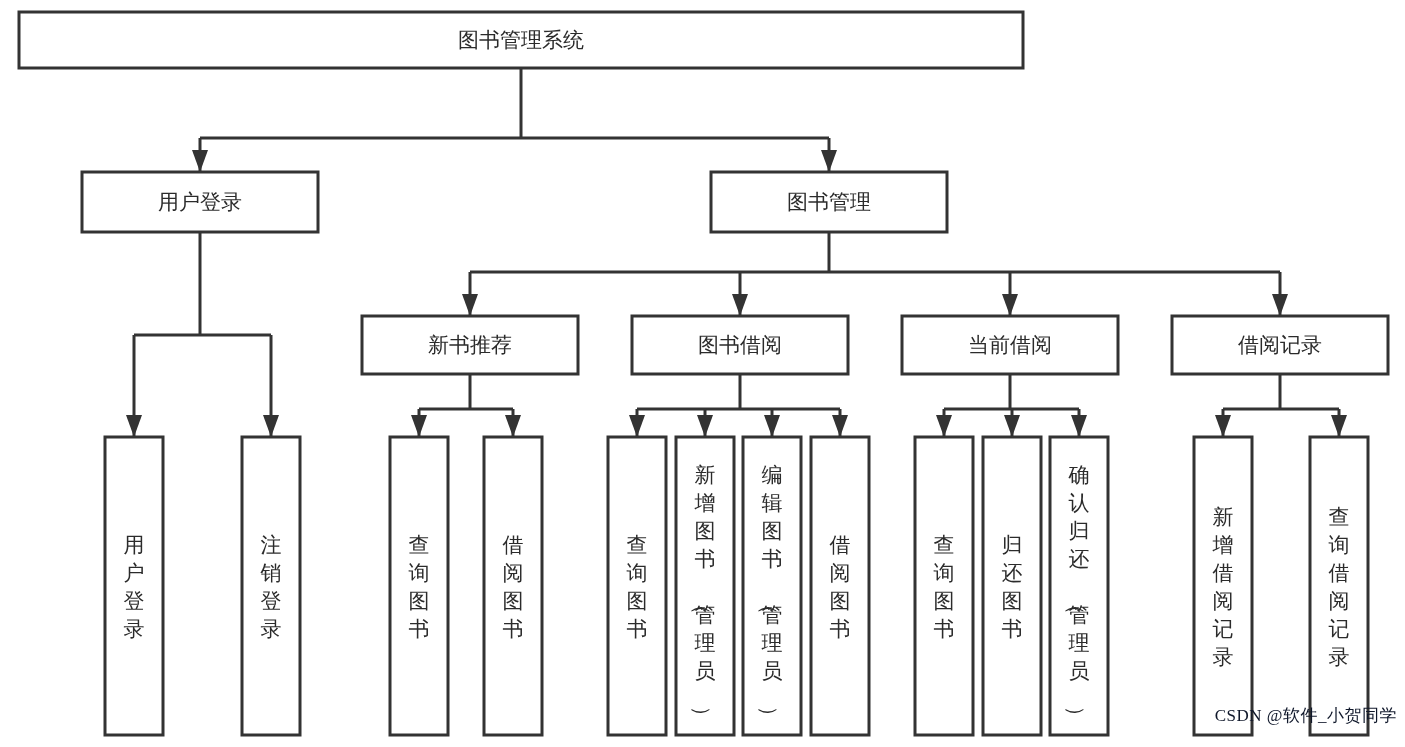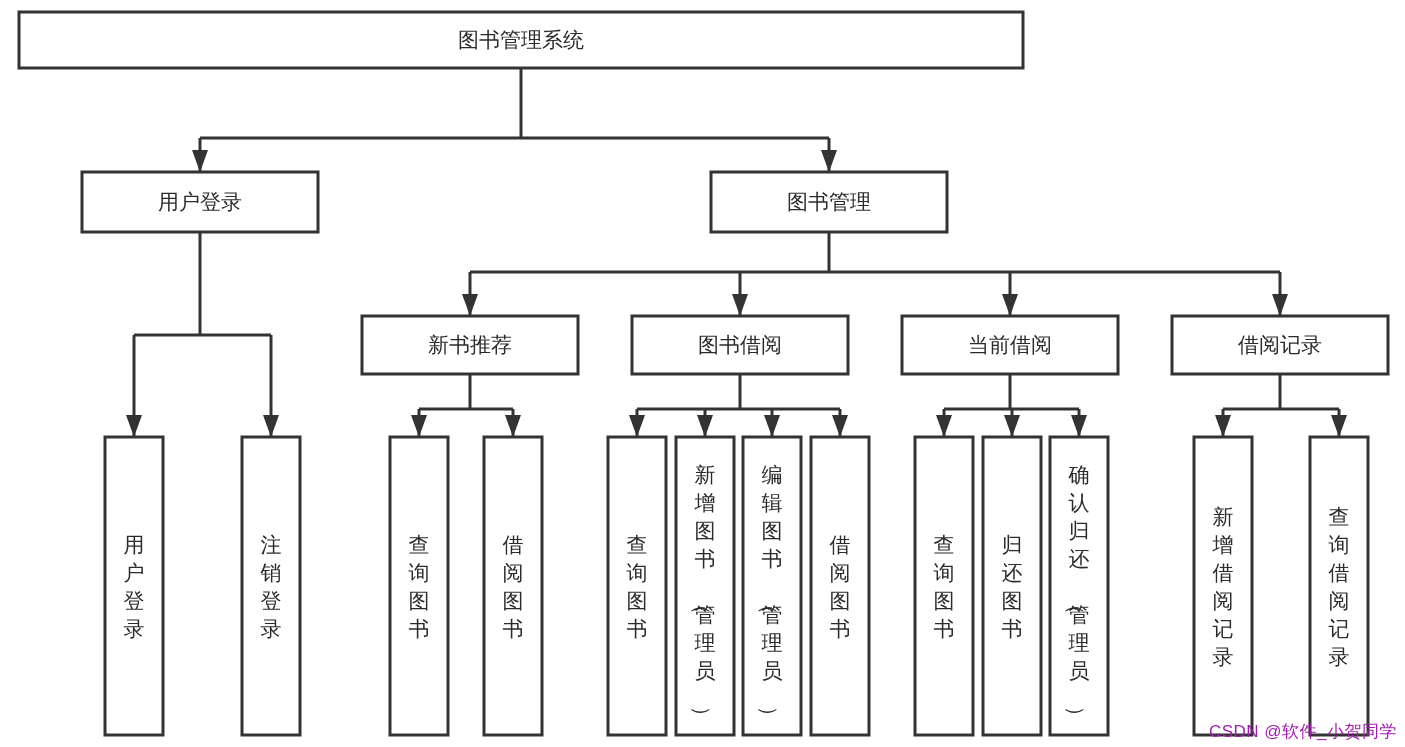--- a/index.html
+++ b/index.html
@@ -50,24 +50,24 @@
     stroke-width: 3;
     fill: none;
   }
   .arrow-head {
     fill: #333333;
     stroke: none;
   }
   .watermark {
     position: absolute;
     right: 8px;
-    bottom: 4px;
-    font-family: Liberation Sans, sans-serif;
+    bottom: 20px;
+    font-family: Liberation Serif, serif;
     font-size: 17px;
-    color: #a21caf;
+    color: #0f172a;
     letter-spacing: 0.5px;
     white-space: nowrap;
     user-select: none;
   }
 </style>
 </head>
 <body>
 
 <div id="diagram-root">
 

